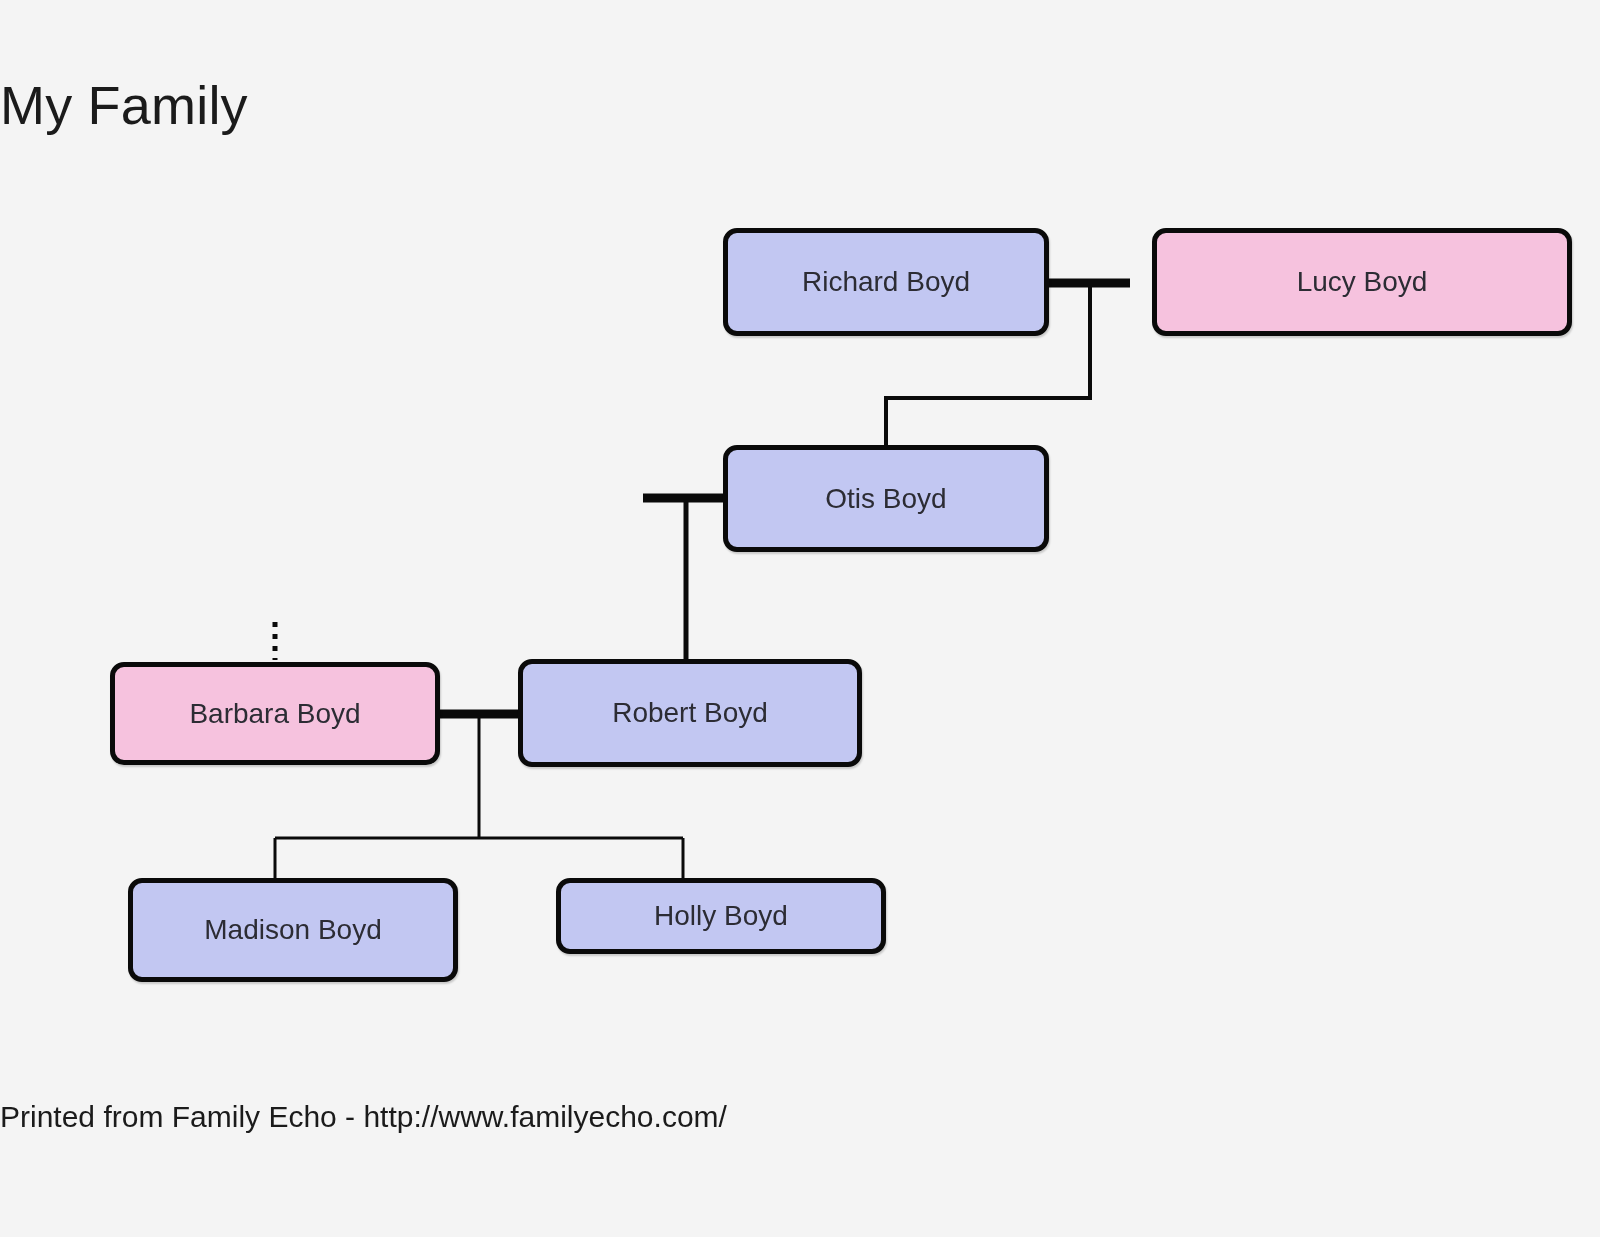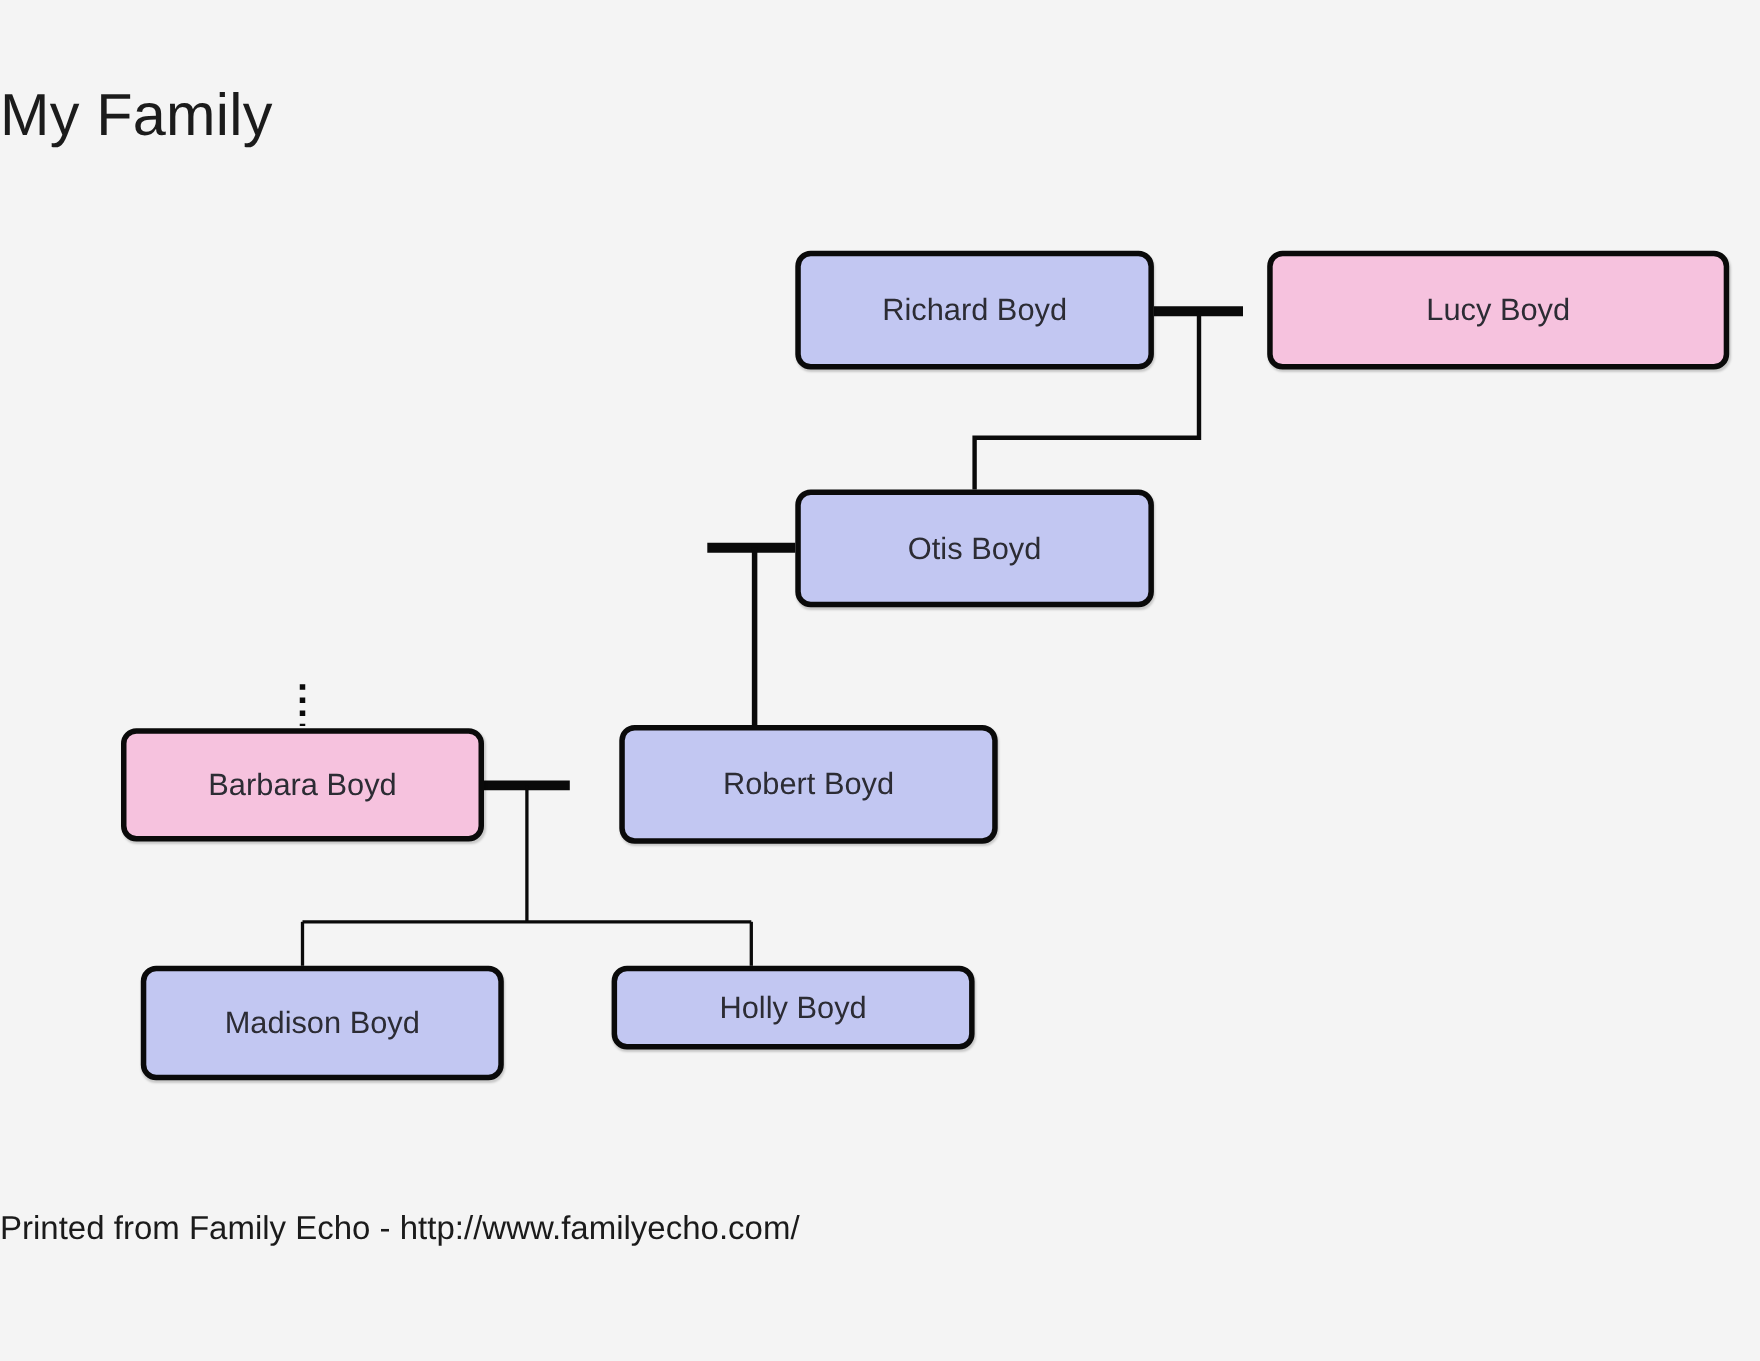--- a/index.html
+++ b/index.html
@@ -104,21 +104,21 @@
 
 
   <div class="person male" style="left:723px; top:445px; width:326px; height:107px;align-items:center;">
     <span>Otis Boyd</span>
   </div>
 
   <div class="person female" style="left:110px; top:662px; width:330px; height:103px;">
     <span>Barbara Boyd</span>
   </div>
 
-  <div class="person male" style="left:518px; top:659px; width:344px; height:108px;margin-left:45px;">
+  <div class="person male" style="left:518px; top:659px; width:344px; height:108px;">
     <span>Robert Boyd</span>
   </div>
 
   <div class="person male" style="left:128px; top:878px; width:330px; height:104px;">
     <span>Madison Boyd</span>
   </div>
 
   <div class="person male" style="left:518px; top:878px; width:330px; height:76px;margin-left:38px;">
     <span>Holly Boyd</span>
   </div>

